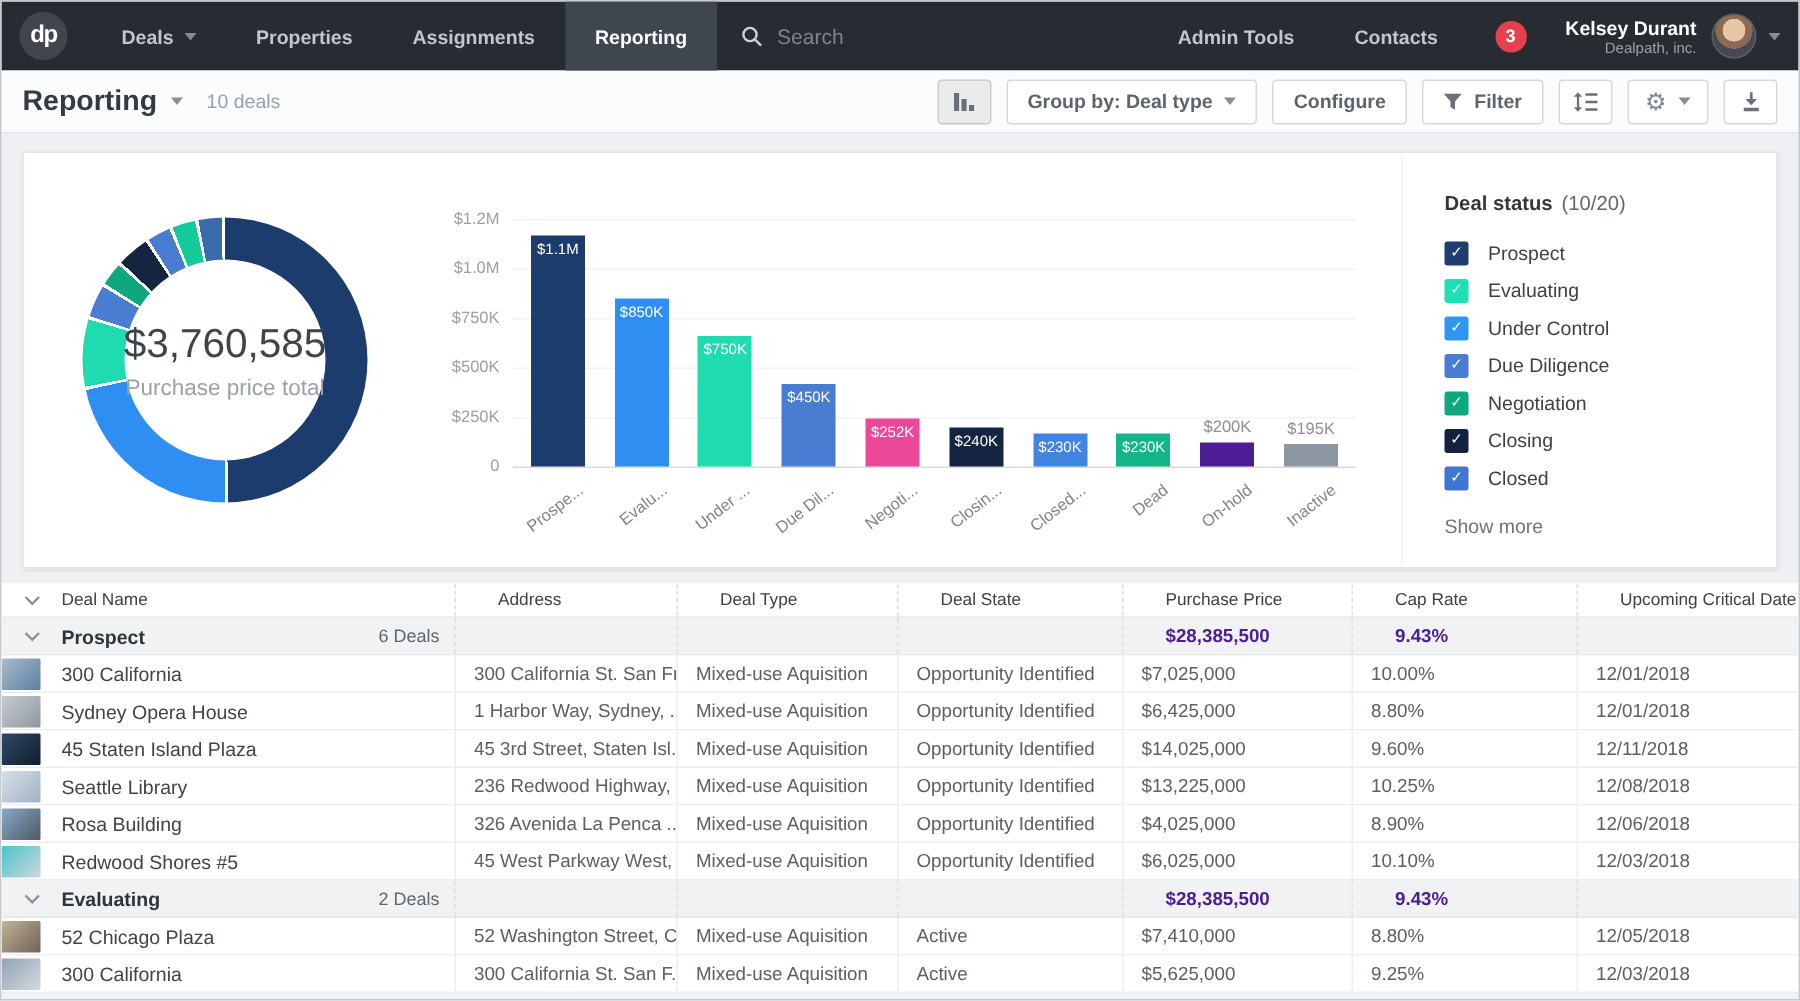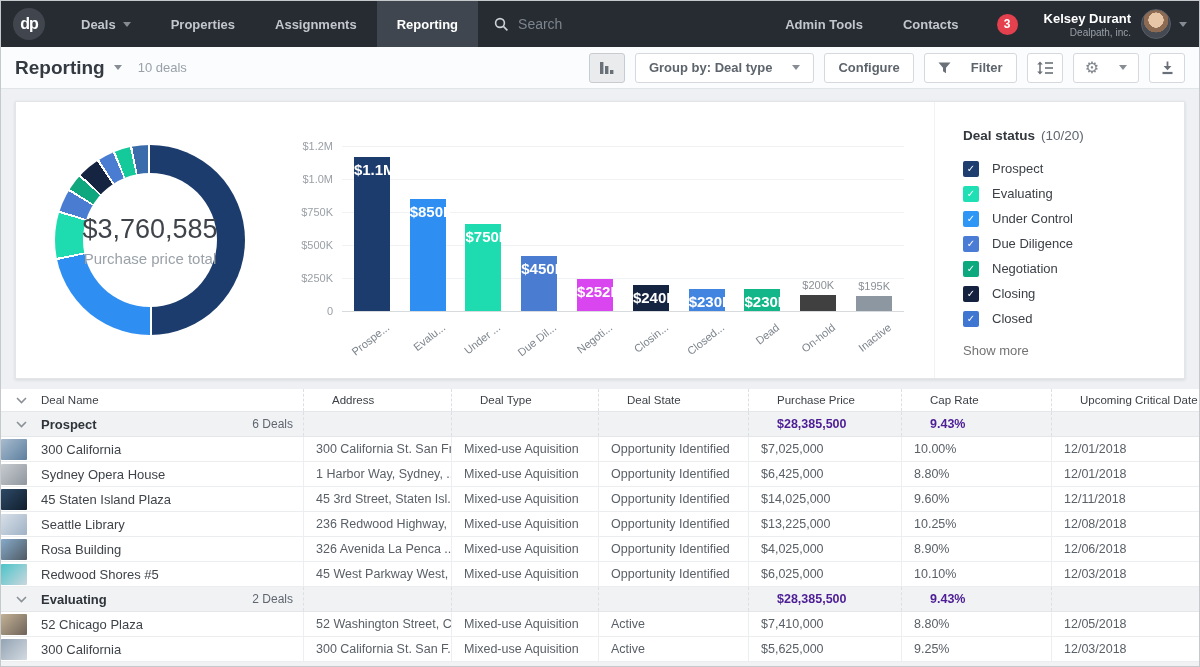--- a/index.html
+++ b/index.html
@@ -34,21 +34,21 @@
             background: radial-gradient(circle at 50% 36%, #e6c6a6 0 33%, #8c6b52 34% 54%, #454a52 55%);
             border:1px solid #585e66; margin-right:8px; }
   
   .toolbar { height:42px; background:#fbfcfd; border-bottom:1px solid #e2e5e8; display:flex;
              align-items:center; padding:0 14px; }
   .rep-title { font-size:19px; font-weight:bold; color:#343a41; margin-right:9px; cursor:pointer; }
   .toolbar .caret { border-top-color:#878d94; }
   .deal-count { color:#9aa1a8; font-size:13px; margin-left:16px; }
   .tb-right { margin-left:auto; display:flex; align-items:center; gap:10px; }
   .btn { height:30px; border:1px solid #d5d9dd; border-radius:3px; background:#fff; color:#5d646c;
-         font-size:13px; font-weight:bold; display:flex; align-items:center; padding:0 13px; gap:20px;
+         font-size:13px; font-weight:bold; display:flex; align-items:center; padding:0 13px; gap:8px;
          cursor:pointer; }
   .btn.icon-btn { width:36px; padding:0; justify-content:center; }
   .btn.pressed { background:#e9ebed; border-color:#c8ccd1; }
   .gear-glyph { font-family:"DejaVu Sans", sans-serif; font-size:16px; color:#81878e; line-height:1; }
   
   .card { margin:12px 14px 10px 14px; height:278px; background:#fff; border:1px solid #e3e6e9;
           box-shadow:0 1px 3px rgba(40,44,52,.12); display:flex; }
   .donut-wrap { width:268px; display:flex; align-items:center; justify-content:center; }
   .donut { width:190px; height:190px; border-radius:50%; position:relative; }
   .donut-center { position:absolute; inset:28px; background:#fff; border-radius:50%;
@@ -58,21 +58,21 @@
   .bar-chart { flex:1; position:relative; }
   .plot { position:relative; height:165px; margin:44px 30px 0 58px; }
   .gridline { position:absolute; left:0; right:0; height:1px; background:#f0f2f4; }
   .gridline.baseline { background:#d8dbde; }
   .ytick { position:absolute; right:calc(100% + 9px); transform:translateY(-50%);
            font-size:11px; color:#9aa0a6; white-space:nowrap; }
   .bars { position:absolute; left:2px; right:2px; top:0; bottom:0; display:flex; }
   .bar-col { flex:1; position:relative; height:100%; }
   .bar { position:absolute; bottom:0; left:50%; transform:translateX(-50%); width:36px; cursor:pointer; }
   .bar-label-in { position:absolute; top:4px; left:0; right:0; text-align:center; color:#fff;
-                  font-size:15px; font-weight:bold; white-space:nowrap; }
+                  font-size:10px; font-weight:normal; white-space:nowrap; }
   .bar-label-out { position:absolute; bottom:calc(100% + 4px); left:-12px; right:-12px;
                    text-align:center; color:#8a9096; font-size:11px; white-space:nowrap; }
   .xtick { position:absolute; top:calc(100% + 10px); left:calc(50% + 12px);
            transform:translateX(-100%) rotate(-38deg); transform-origin:right top;
            font-size:11px; color:#7d848c; white-space:nowrap; }
   
   .legend { width:250px; padding:26px 0 0 28px; border-left:1px solid #f0f2f4; }
   .legend-head { font-size:13.5px; color:#33383e; }
   .legend-title { font-weight:bold; }
   .legend-count { color:#5f6670; margin-left:6px; font-weight:normal; }
@@ -240,21 +240,21 @@
             </div>
             <div class="xtick">Under ...</div>
           </div>
           <div class="bar-col">
             <div class="bar" style="height: 55px; background: rgb(74, 125, 210);">
               <span class="bar-label-in">$450K</span>
             </div>
             <div class="xtick">Due Dil...</div>
           </div>
           <div class="bar-col">
-            <div class="bar" style="height: 32px; background: #d946ef;">
+            <div class="bar" style="height: 32px; background: #ec4899;">
               <span class="bar-label-in">$252K</span>
             </div>
             <div class="xtick">Negoti...</div>
           </div>
           <div class="bar-col">
             <div class="bar" style="height: 26px; background: rgb(21, 36, 65);">
               <span class="bar-label-in">$240K</span>
             </div>
             <div class="xtick">Closin...</div>
           </div>
@@ -264,21 +264,21 @@
             </div>
             <div class="xtick">Closed...</div>
           </div>
           <div class="bar-col">
             <div class="bar" style="height: 22px; background: rgb(18, 182, 136);">
               <span class="bar-label-in">$230K</span>
             </div>
             <div class="xtick">Dead</div>
           </div>
           <div class="bar-col">
-            <div class="bar" style="height: 16px; background: #404040;">
+            <div class="bar" style="height: 16px; background: #4c1d95;">
               <span class="bar-label-out">$200K</span>
             </div>
             <div class="xtick">On-hold</div>
           </div>
           <div class="bar-col">
             <div class="bar" style="height: 15px; background: rgb(141, 151, 161);">
               <span class="bar-label-out">$195K</span>
             </div>
             <div class="xtick">Inactive</div>
           </div>

